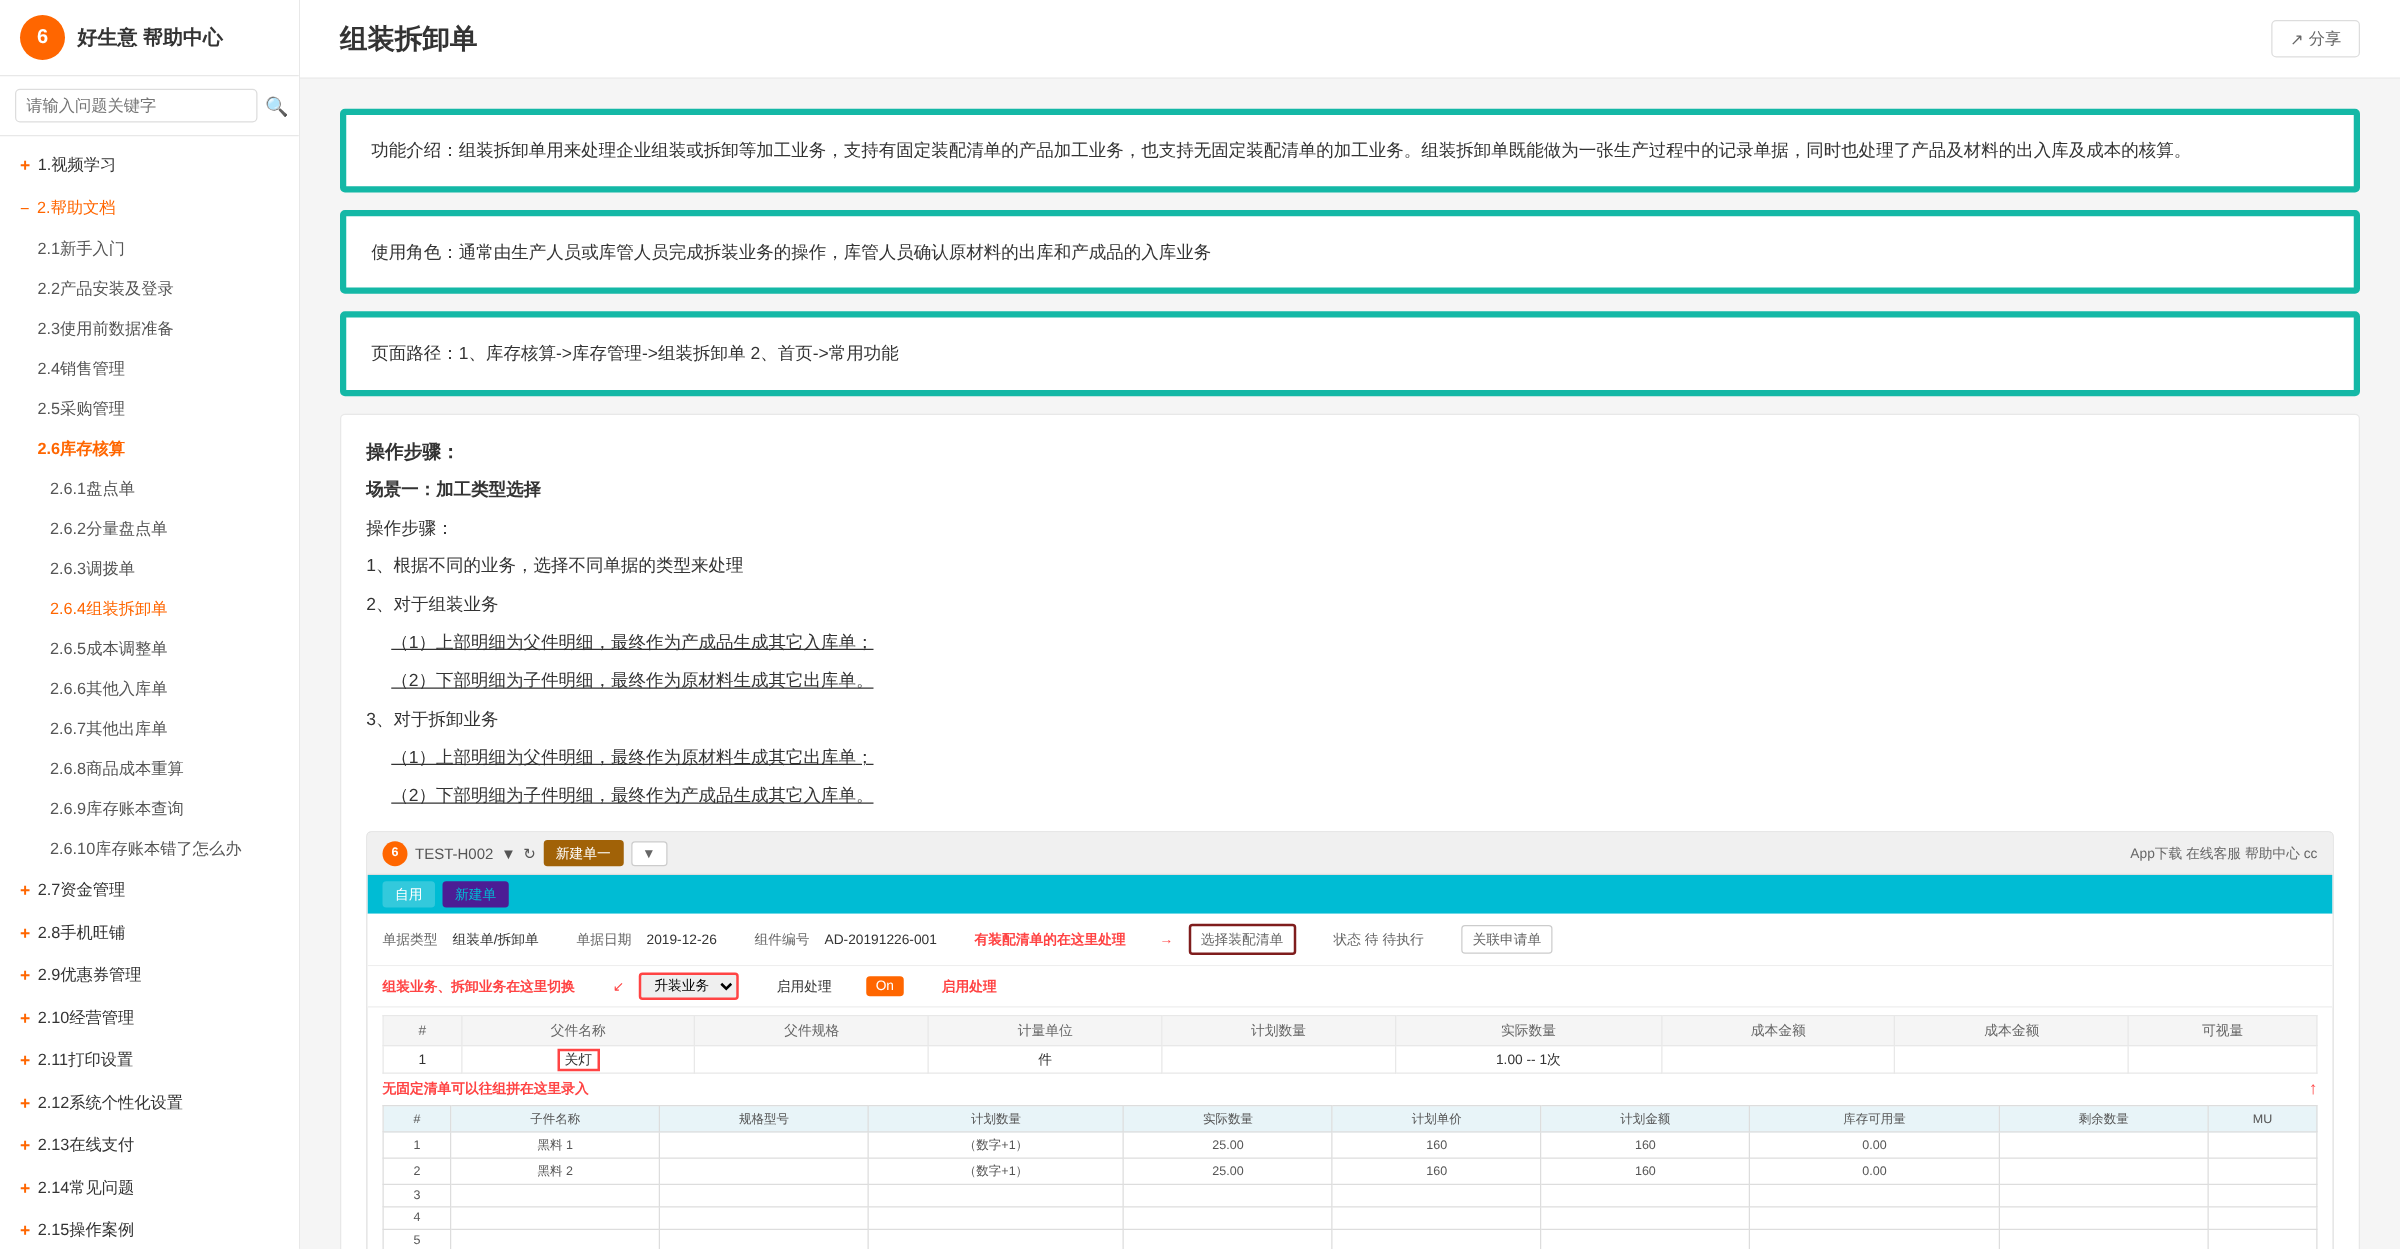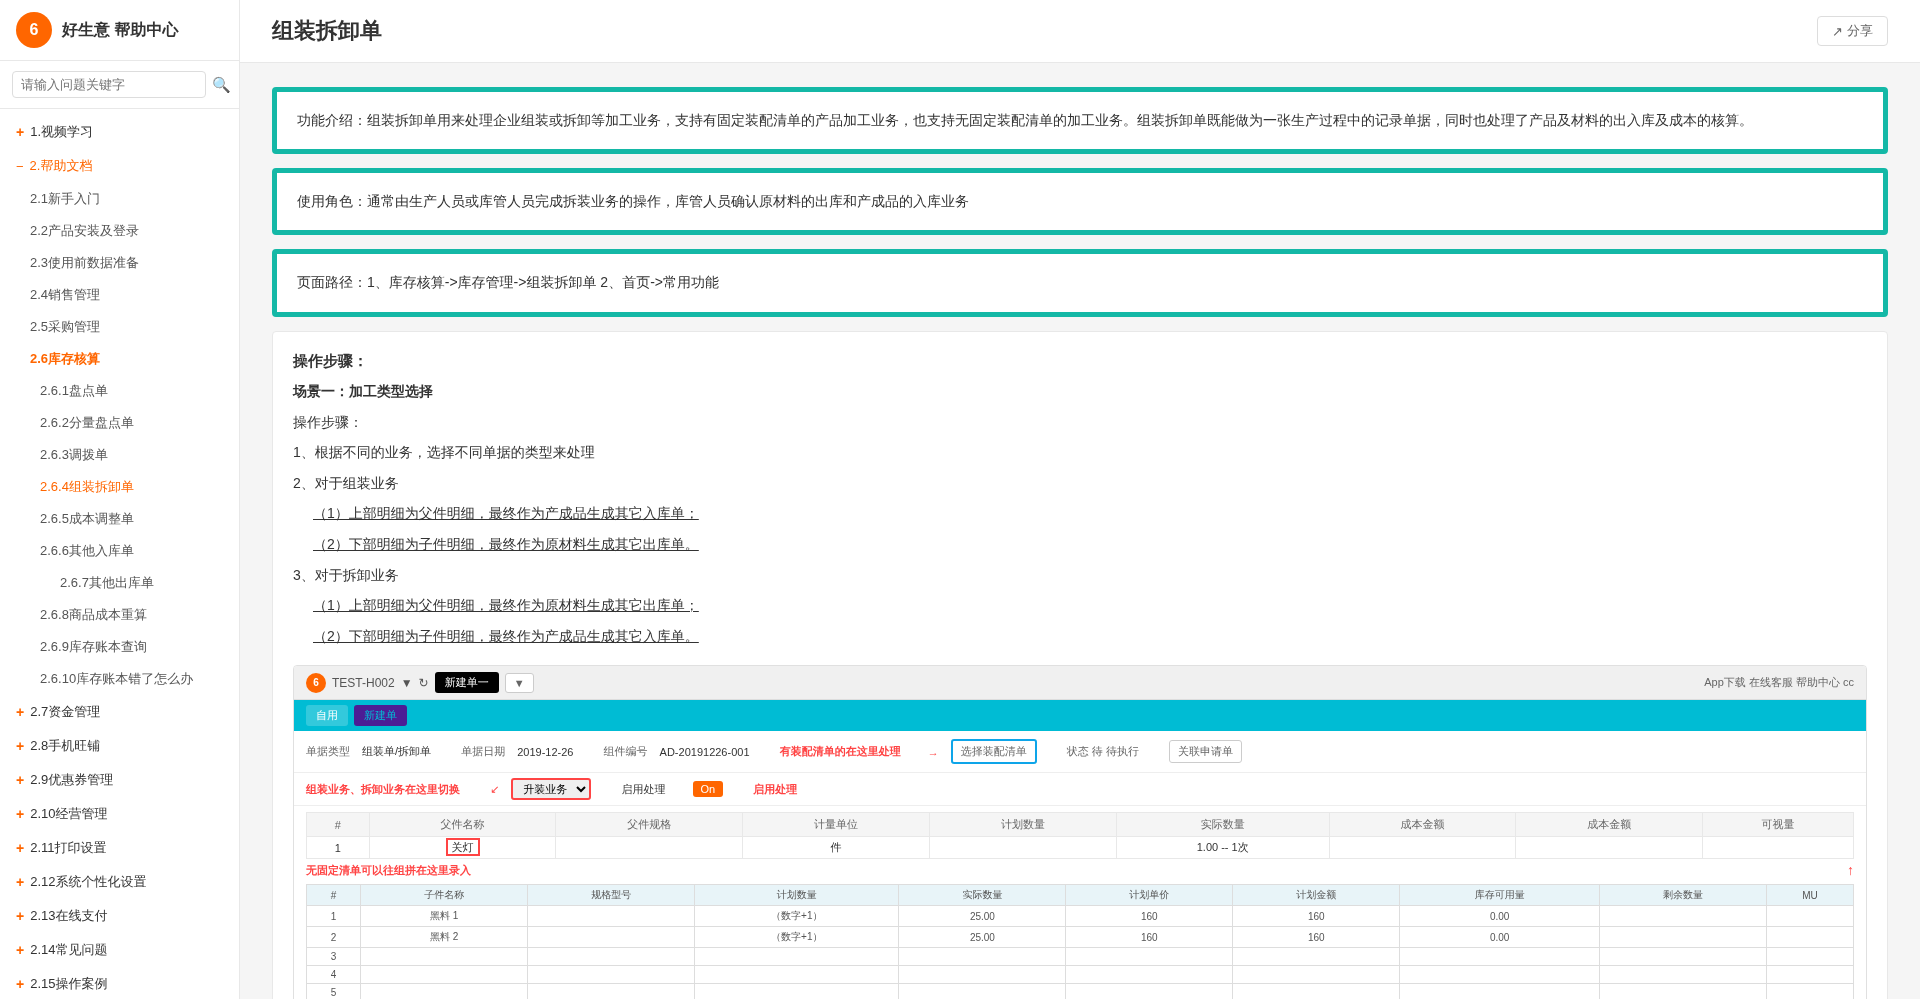--- a/index.html
+++ b/index.html
@@ -36,21 +36,21 @@
     .step-text { font-size: 14px; line-height: 1.9; color: #333; margin-bottom: 4px; }
     .step-indent { padding-left: 20px; text-decoration: underline; }
 
     .operations-block { background: #fff; border: 1px solid #e8e8e8; border-radius: 4px; padding: 20px; margin-bottom: 14px; }
 
     
     .screenshot-container { background: #fff; border: 1px solid #e0e0e0; border-radius: 4px; overflow: hidden; margin-top: 16px; }
     .sc-topbar { background: #f0f0f0; padding: 6px 12px; display: flex; align-items: center; gap: 8px; border-bottom: 1px solid #ddd; font-size: 12px; color: #555; }
     .sc-topbar-left { display: flex; align-items: center; gap: 6px; }
     .sc-logo { width: 20px; height: 20px; background: #f60; border-radius: 50%; display: inline-flex; align-items: center; justify-content: center; color: #fff; font-size: 10px; font-weight: bold; }
-    .sc-btn-orange { background: #000000; color: #fff; border: none; border-radius: 3px; padding: 3px 10px; font-size: 11px; cursor: pointer; }
+    .sc-btn-orange { background: #a16207; color: #fff; border: none; border-radius: 3px; padding: 3px 10px; font-size: 11px; cursor: pointer; }
     .sc-btn-white { background: #fff; color: #666; border: 1px solid #ccc; border-radius: 3px; padding: 3px 8px; font-size: 11px; cursor: pointer; }
     .sc-right-icons { margin-left: auto; display: flex; gap: 6px; align-items: center; font-size: 11px; color: #666; }
 
     .sc-toolbar { background: #00bcd4; padding: 5px 12px; display: flex; align-items: center; gap: 6px; }
     .sc-toolbar-btn { background: rgba(255,255,255,0.2); color: #fff; border: none; border-radius: 3px; padding: 3px 10px; font-size: 11px; cursor: pointer; }
     .sc-toolbar-btn.active { background: #4c1d95; color: #00bcd4; }
 
     .sc-form { background: #fff; padding: 8px 12px; border-bottom: 1px solid #eee; display: flex; align-items: center; gap: 12px; font-size: 11px; flex-wrap: wrap; }
     .sc-form-label { color: #666; }
     .sc-form-value { color: #333; }
@@ -92,21 +92,21 @@
     <div class="nav-sub-item">2.3使用前数据准备</div>
     <div class="nav-sub-item">2.4销售管理</div>
     <div class="nav-sub-item">2.5采购管理</div>
     <div class="nav-sub-item active" style="color:#f60;font-weight:bold;">2.6库存核算</div>
     <div class="nav-sub-item" style="padding-left:40px;">2.6.1盘点单</div>
     <div class="nav-sub-item" style="padding-left:40px;">2.6.2分量盘点单</div>
     <div class="nav-sub-item" style="padding-left:40px;">2.6.3调拨单</div>
     <div class="nav-sub-item active" style="padding-left:40px;color:#f60;">2.6.4组装拆卸单</div>
     <div class="nav-sub-item" style="padding-left:40px;">2.6.5成本调整单</div>
     <div class="nav-sub-item" style="padding-left:40px;">2.6.6其他入库单</div>
-    <div class="nav-sub-item" style="padding-left:40px;margin-left:20px;">2.6.7其他出库单</div>
+    <div class="nav-sub-item" style="padding-left:40px;">2.6.7其他出库单</div>
     <div class="nav-sub-item" style="padding-left:40px;">2.6.8商品成本重算</div>
     <div class="nav-sub-item" style="padding-left:40px;">2.6.9库存账本查询</div>
     <div class="nav-sub-item" style="padding-left:40px;">2.6.10库存账本错了怎么办</div>
 
     <div class="nav-category">
       <span class="plus-icon">+</span>
       <span>2.7资金管理</span>
     </div>
     <div class="nav-category">
       <span class="plus-icon">+</span>
@@ -201,21 +201,21 @@
             &nbsp;&nbsp;
             <span class="sc-form-label">单据日期</span>
             <span class="sc-form-value">2019-12-26</span>
             &nbsp;&nbsp;
             <span class="sc-form-label">组件编号</span>
             <span class="sc-form-value">AD-20191226-001</span>
             &nbsp;&nbsp;
             <span style="color:#f44;font-weight:bold;font-size:11px;">有装配清单的在这里处理</span>
             &nbsp;
             <span style="color:#f44;">→</span>
-            <button class="sc-btn-white" style="border:2px solid #0ea5e9;">选择装配清单</button>
+            <button class="sc-btn-white" style="border:2px solid #7f1d1d;">选择装配清单</button>
             &nbsp;&nbsp;
             <span class="sc-form-label">状态 待 待执行</span>
             &nbsp;&nbsp;
             <button class="sc-btn-white">关联申请单</button>
           </div>
 
           <div style="background:#fff;padding:5px 12px;border-bottom:1px solid #eee;display:flex;align-items:center;gap:12px;font-size:11px;">
             <span style="color:#f44;font-weight:bold;">组装业务、拆卸业务在这里切换</span>
             &nbsp;&nbsp;
             <span style="color:#f44;">↙</span>

